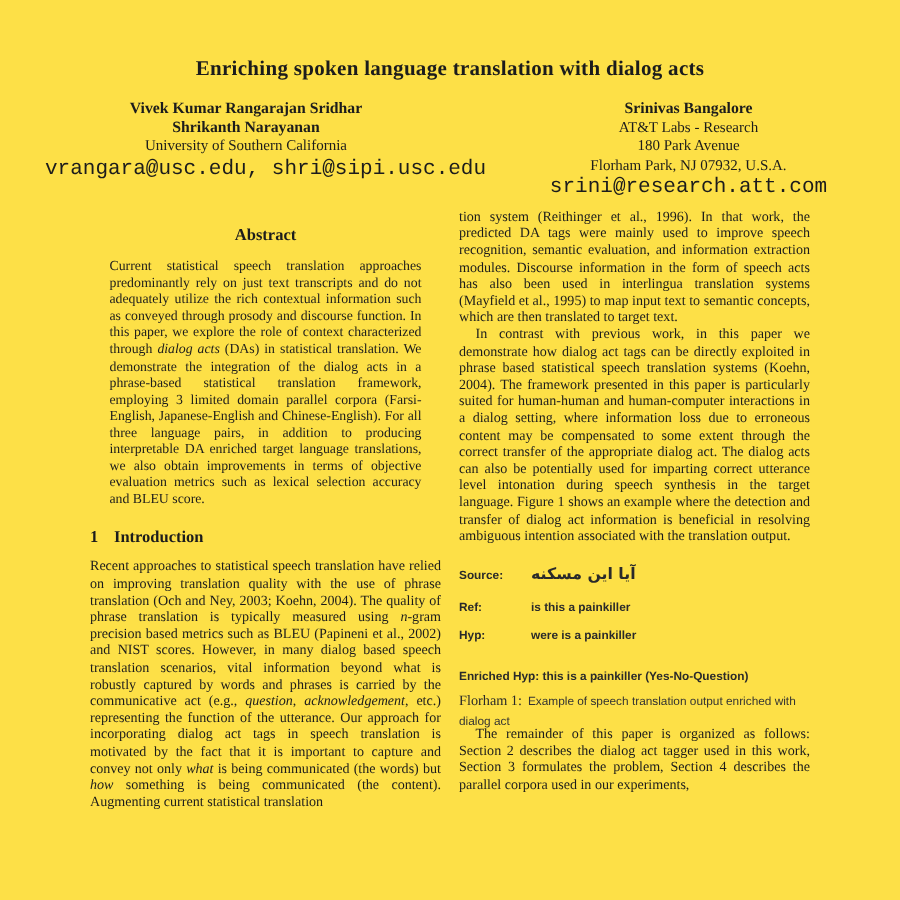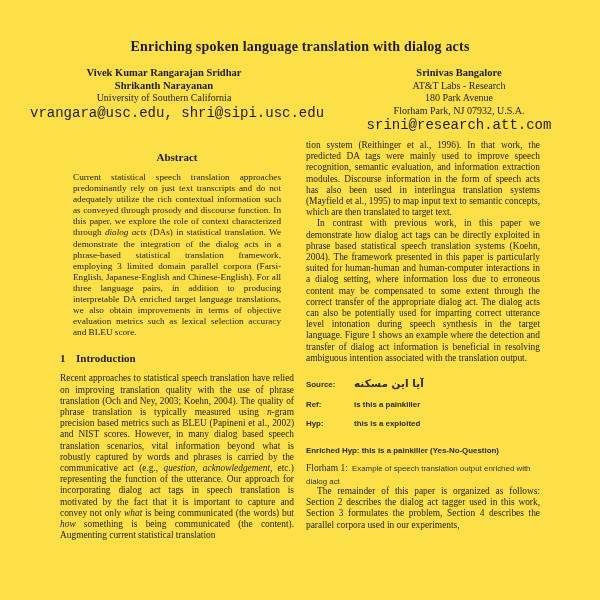--- a/index.html
+++ b/index.html
@@ -111,21 +111,21 @@
         <div class="fig-row">
           <span class="fig-label">Source:</span>
           <span class="fig-value farsi">آیا این مسکنه</span>
         </div>
         <div class="fig-row">
           <span class="fig-label">Ref:</span>
           <span class="fig-value">is this a painkiller</span>
         </div>
         <div class="fig-row">
           <span class="fig-label">Hyp:</span>
-          <span class="fig-value">this is a exploited</span>
+          <span class="fig-value">were is a painkiller</span>
         </div>
         <div class="fig-enriched">Enriched Hyp: this is a painkiller (Yes-No-Question)</div>
         <div class="fig-caption">
           <span class="fig-caption-label">Florham 1:</span>
           <span class="fig-caption-text">Example of speech translation output enriched with dialog act</span>
         </div>
       </div>
 
       <p class="body indent last-para">The remainder of this paper is organized as follows: Section 2 describes the dialog act tagger used in this work, Section 3 formulates the problem, Section 4 describes the parallel corpora used in our experiments,</p>
     </div>

